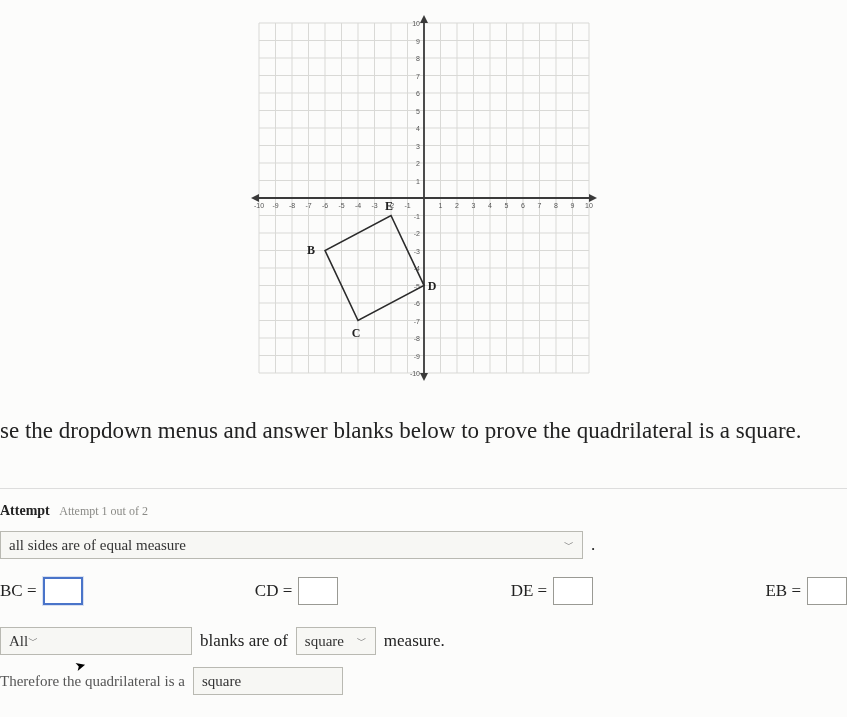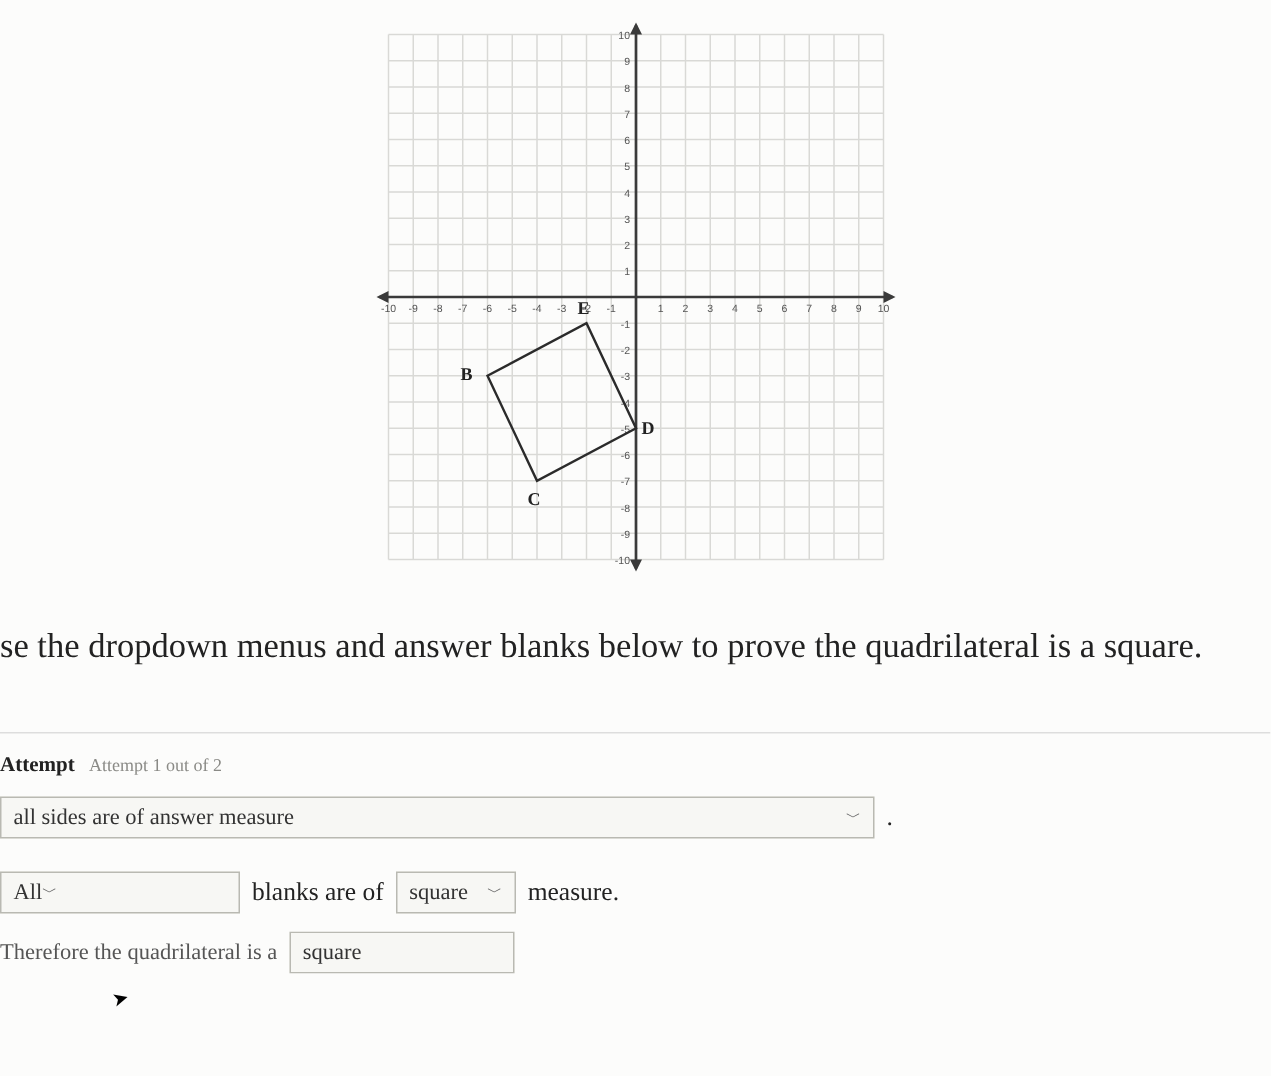--- a/index.html
+++ b/index.html
@@ -52,21 +52,21 @@
     display: inline-flex;
     align-items: center;
     padding: 0 8px;
     font-size: 15px;
     font-family: inherit;
     color: #333;
     position: relative;
     cursor: pointer;
   }
   .dropdown.wide { width: 583px; justify-content: space-between; }
-  .dropdown.small { width: 160px; justify-content: flex-start; }
+  .dropdown.small { width: 192px; justify-content: flex-start; }
   .dropdown.tiny { width: 80px; justify-content: space-between; }
   .dropdown.mid { width: 150px; justify-content: space-between; }
   .chev {
     font-size: 10px;
     color: #666;
   }
   .period { font-size: 17px; margin-left: 2px; }
   .sides-row {
     display: flex;
     align-items: center;
@@ -237,26 +237,47 @@
 
 <div class="answer-section">
   <div class="answer-header">
     <span class="lbl">Attempt</span>
     <span class="attempt">Attempt 1 out of 2</span>
   </div>
 
 
   <div class="dropdown-row">
     <div class="dropdown wide">
-      <span>all sides are of answer measure</span>
+      <span>all sides are of equal measure</span>
       <span class="chev">﹀</span>
     </div>
     <span class="period">.</span>
   </div>
 
+  <div class="sides-row">
+    <div class="side-group">
+      <span class="lbl">BC =</span>
+      <input class="num-input active" value="" style="">
+    </div>
+    <div class="spacer-flex"></div>
+    <div class="side-group">
+      <span class="lbl">CD =</span>
+      <input class="num-input" value="" style="">
+    </div>
+    <div class="spacer-flex"></div>
+    <div class="side-group">
+      <span class="lbl">DE =</span>
+      <input class="num-input" value="" style="">
+    </div>
+    <div class="spacer-flex"></div>
+    <div class="side-group">
+      <span class="lbl">EB =</span>
+      <input class="num-input" value="" style="">
+    </div>
+  </div>
 
   <div class="sentence-row">
     <div class="dropdown small">
       <span>All</span>
       <span class="chev">﹀</span>
     </div>
     <span>blanks are of</span>
     <div class="dropdown tiny">
       <span>square</span>
       <span class="chev">﹀</span>

